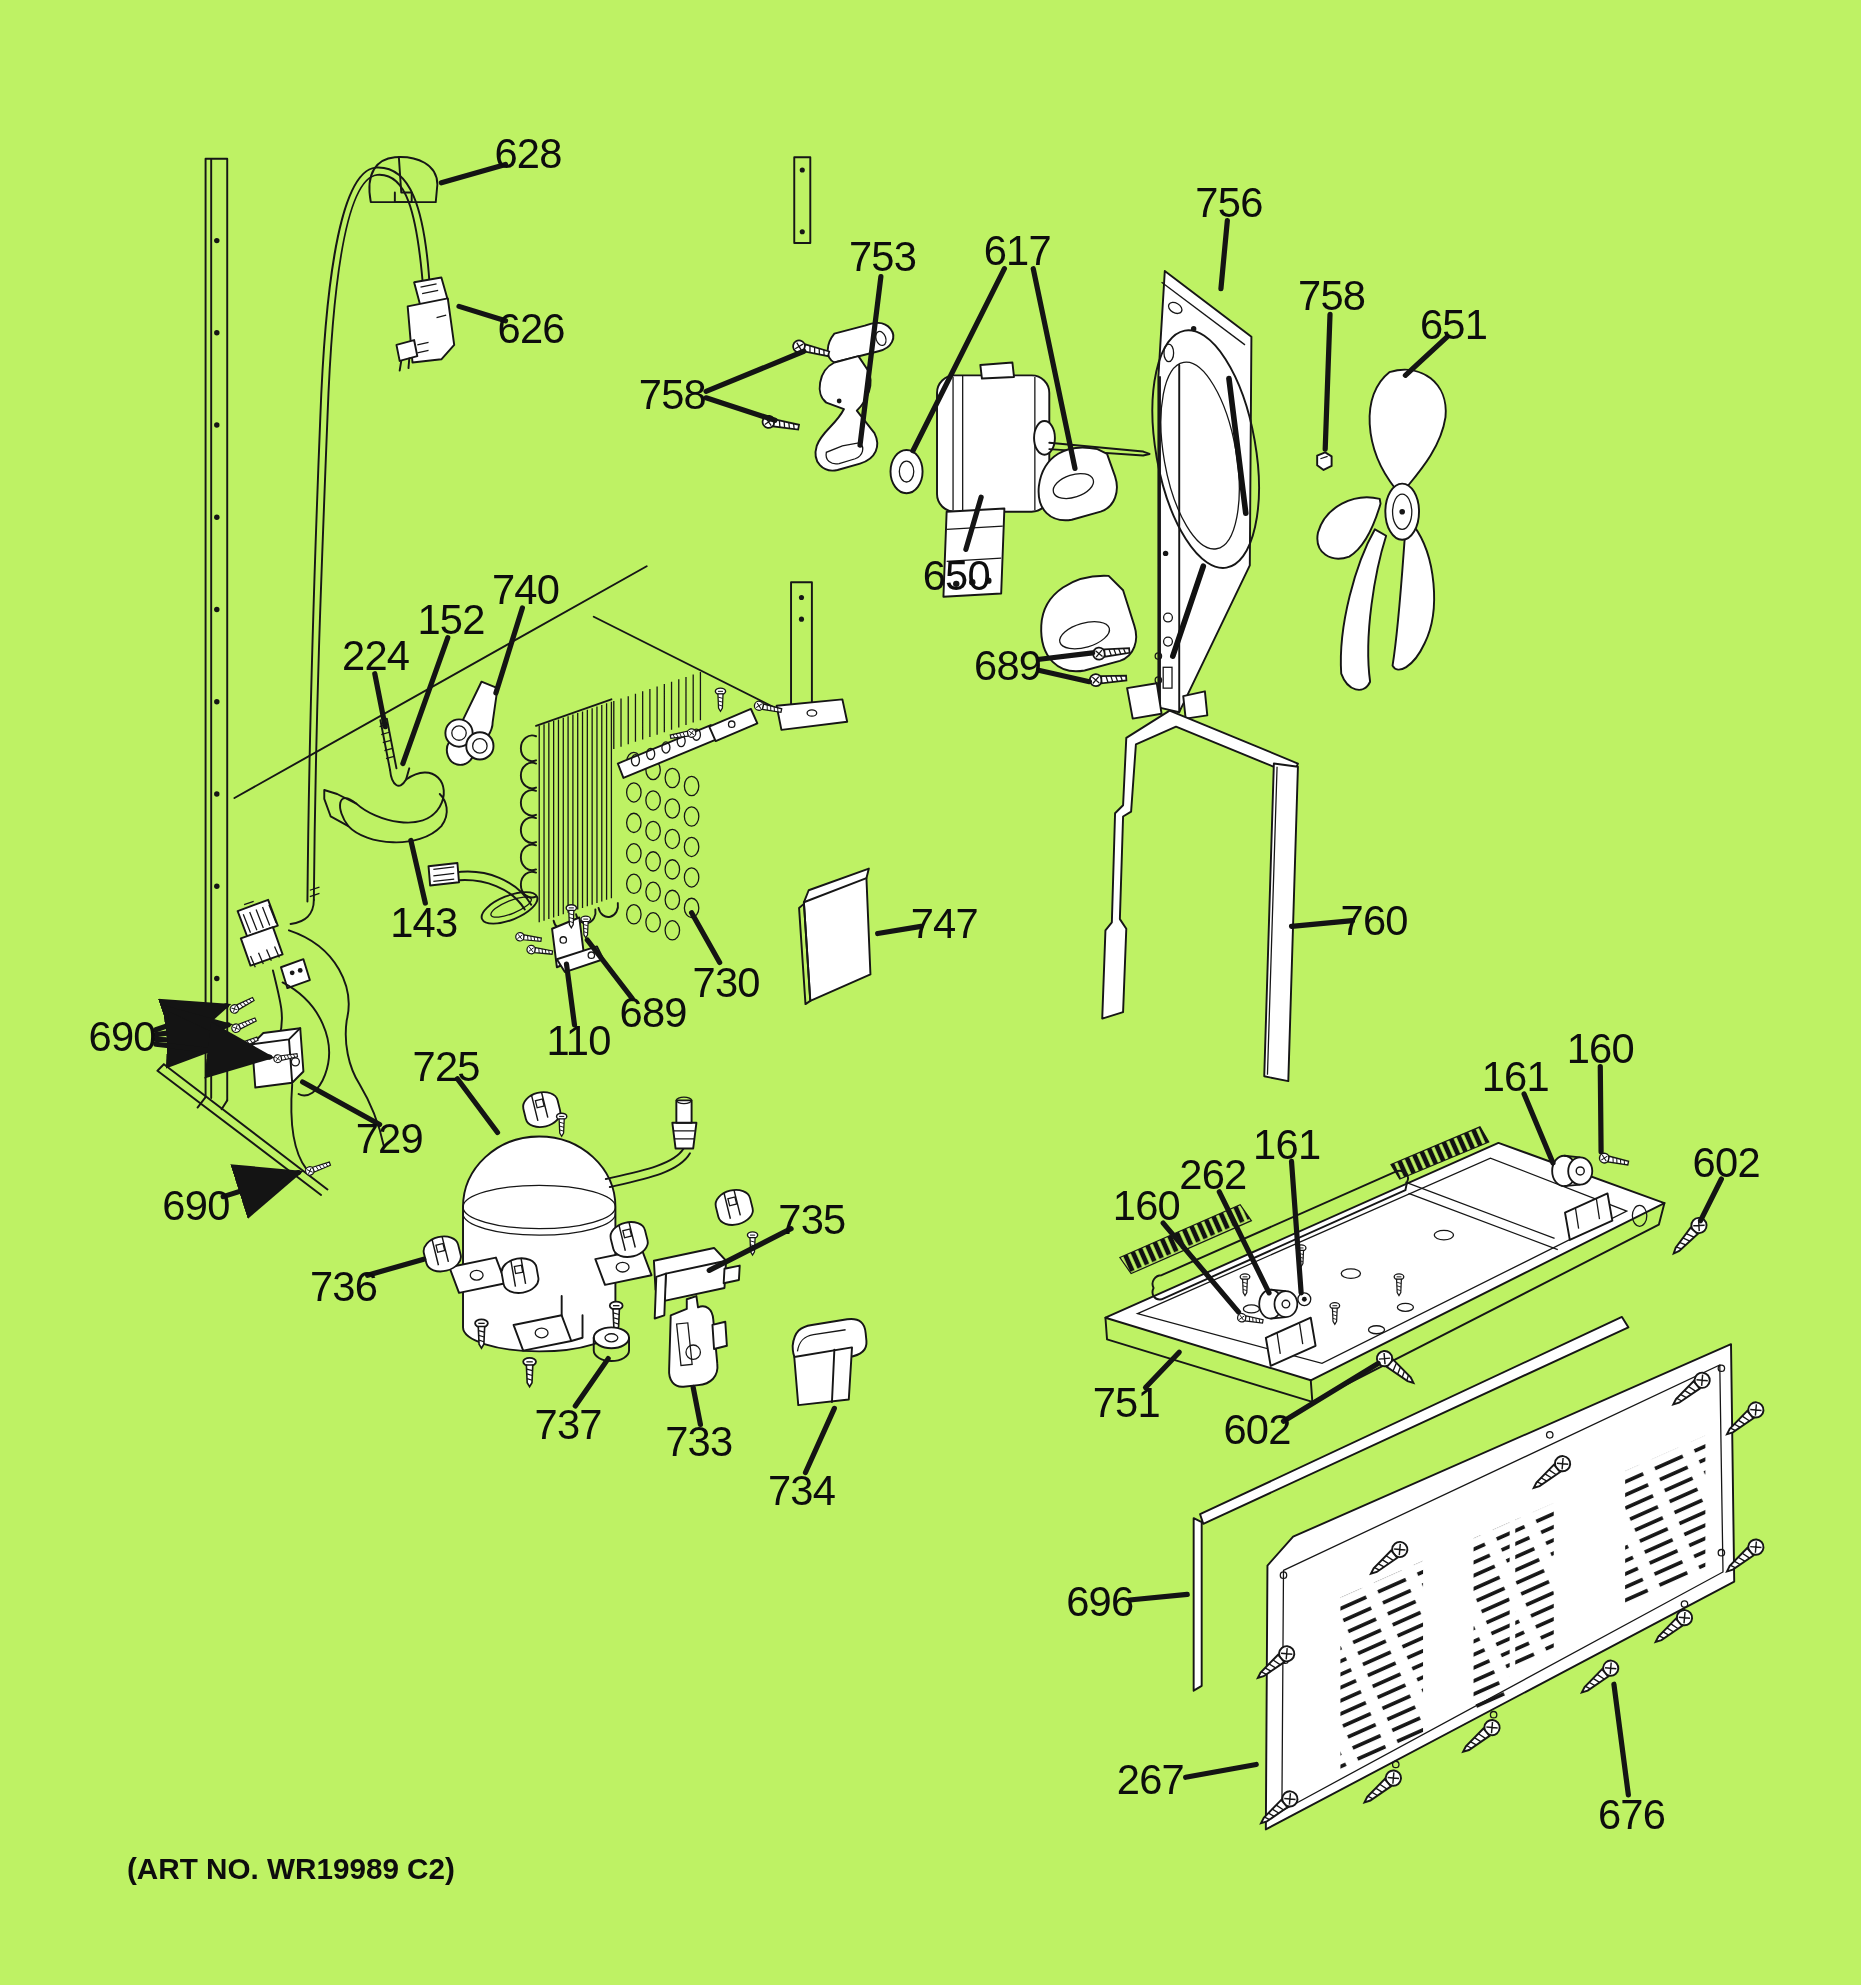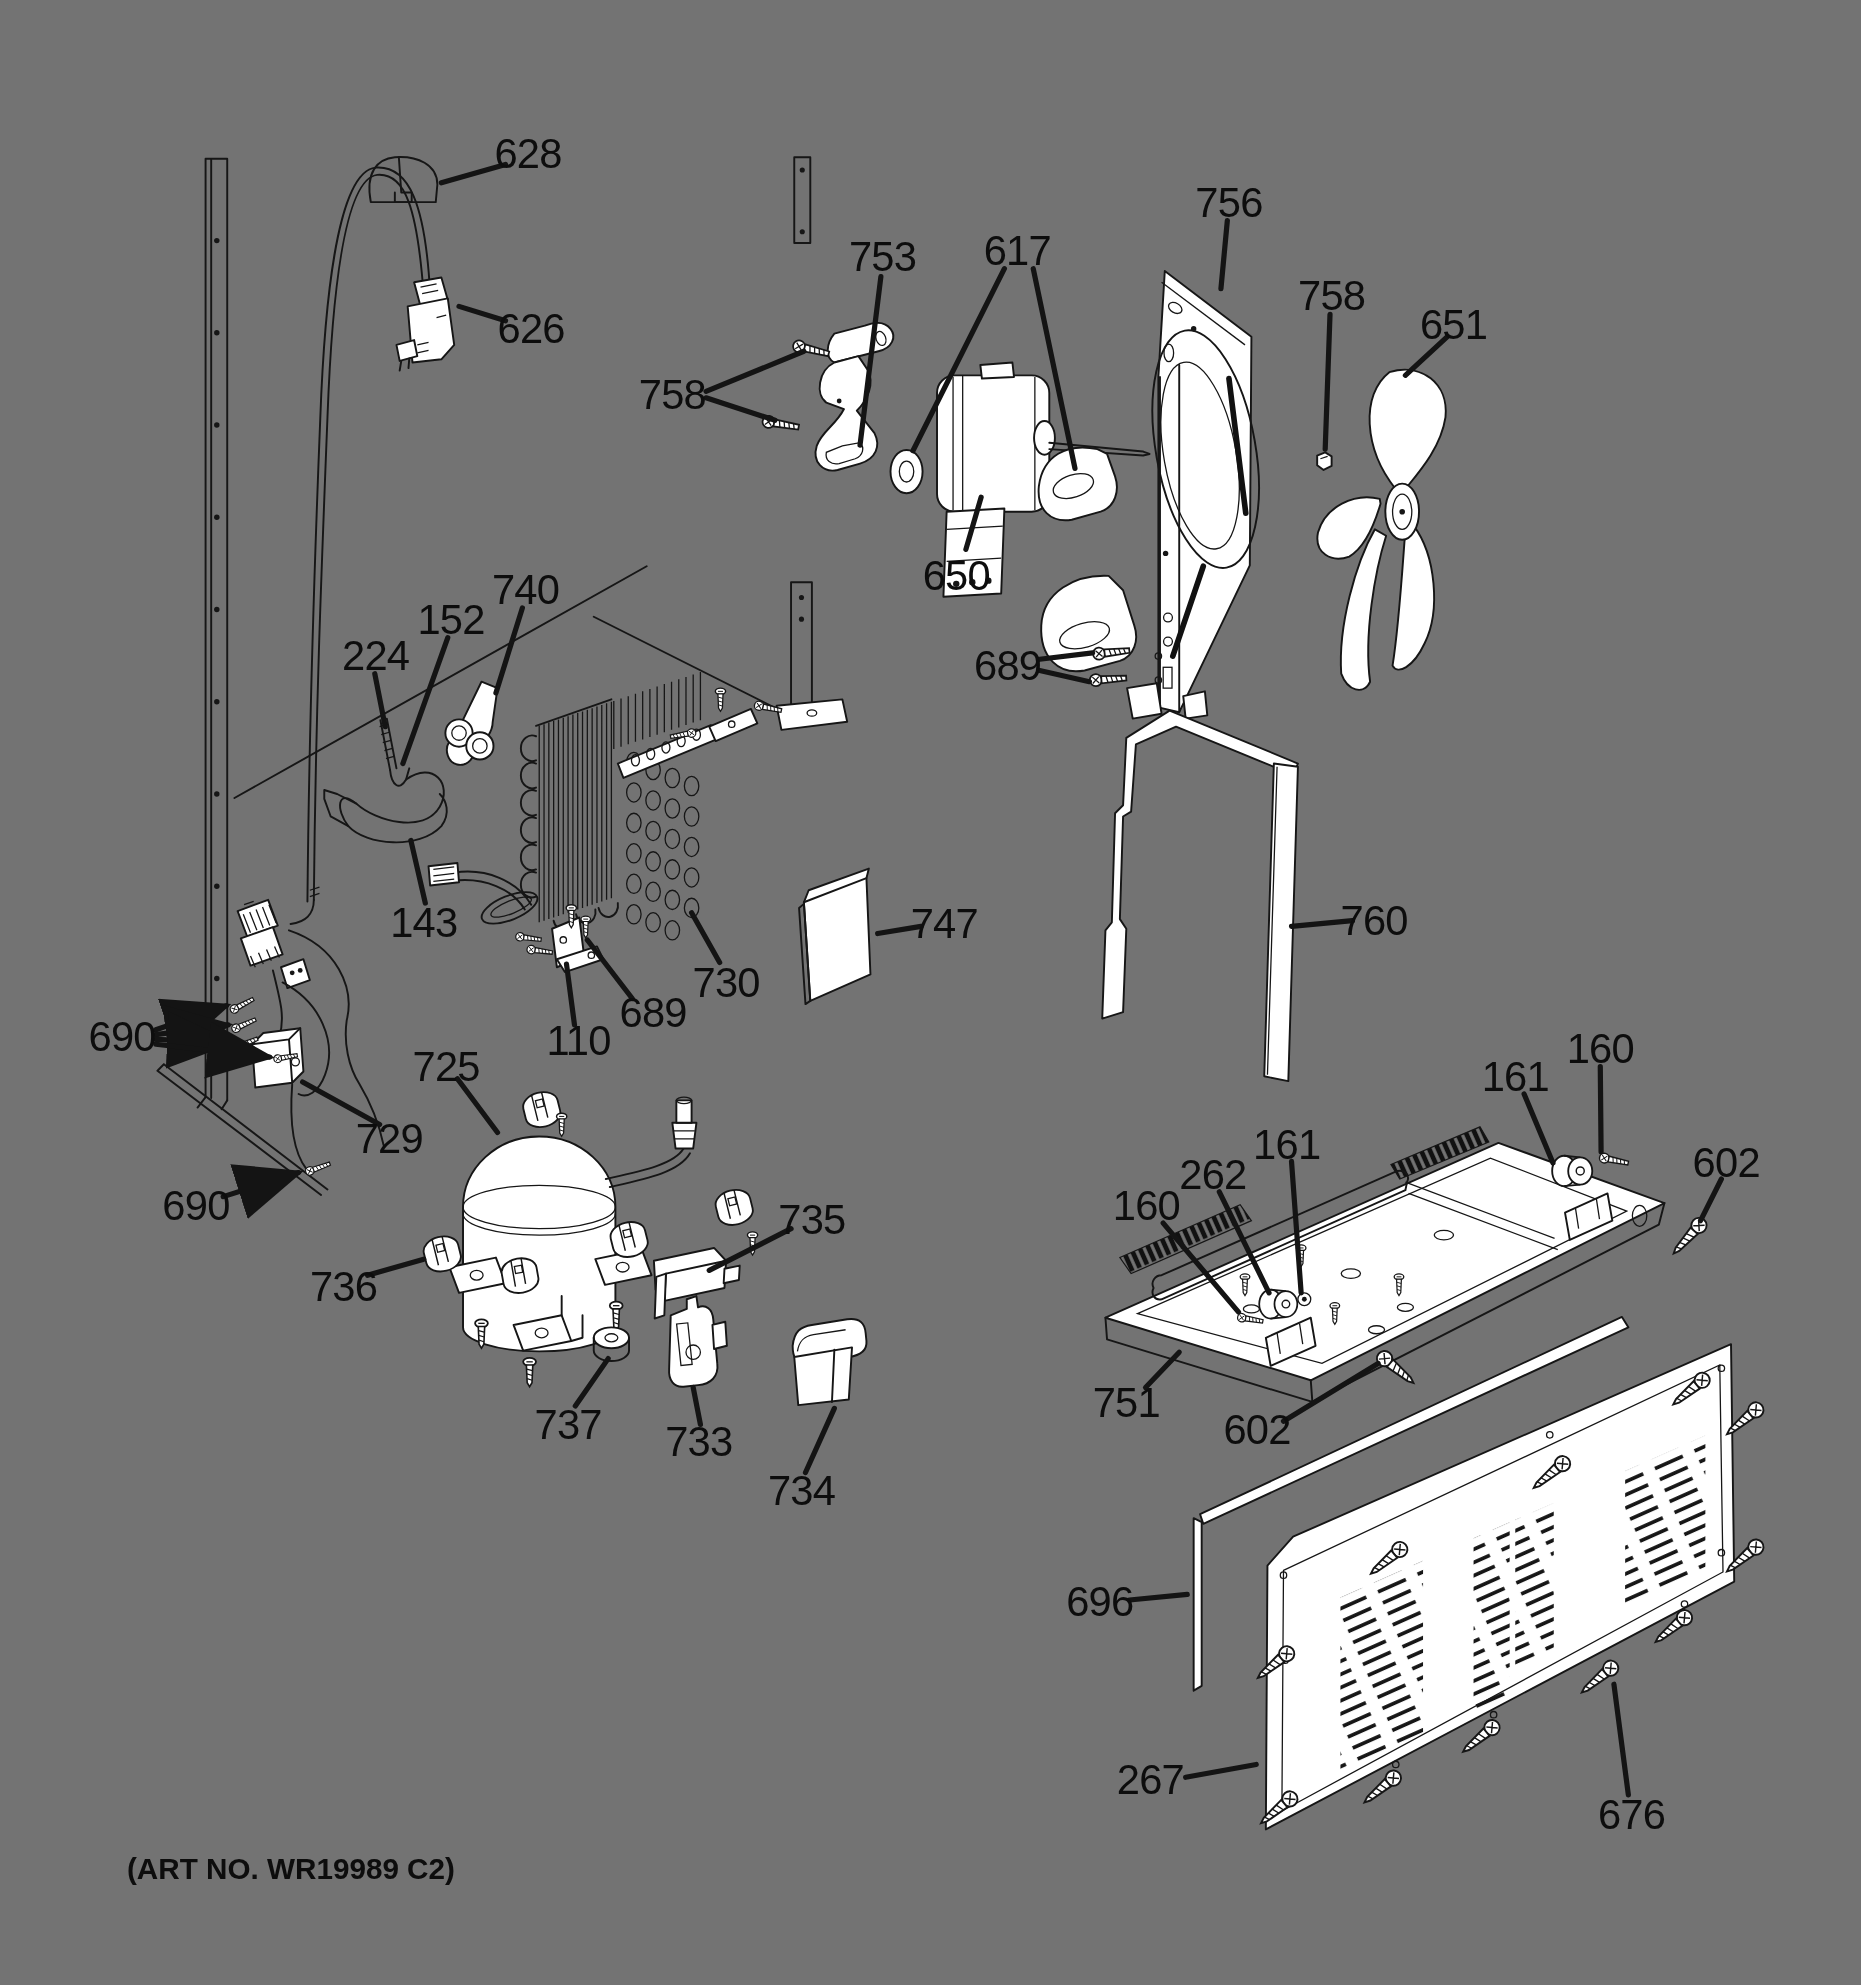--- a/index.html
+++ b/index.html
@@ -1,16 +1,16 @@
 <!DOCTYPE html>
 <html style="font-size:13px"><head>
 <meta charset="utf-8">
 <style>
   html,body{margin:0;padding:0;background:#ffffff;}
-  .stage{position:relative;width:1862px;height:1985px;background:#737373;overflow:hidden;}
+  .stage{position:relative;width:1862px;height:1985px;background:#bef264;overflow:hidden;}
   svg{position:absolute;left:0;top:0;}
   .ln{fill:none;stroke:#161616;stroke-width:2.4;stroke-linecap:round;stroke-linejoin:round;}
   .thin{fill:none;stroke:#161616;stroke-width:1.6;}
   .fw{fill:#ffffff;stroke:#161616;stroke-width:2.4;stroke-linejoin:round;}
   .leader{fill:none;stroke:#141414;stroke-width:6.5;stroke-linecap:round;}
   .plabel{font-family:"Liberation Sans","DejaVu Sans",sans-serif;font-size:52px;fill:#0d0d0d;text-anchor:middle;letter-spacing:-1px;}
   .artnote{font-family:"Liberation Sans","DejaVu Sans",sans-serif;font-size:37px;font-weight:bold;fill:#0d0d0d;}
   .accent{stroke:#111;stroke-width:7;fill:none;stroke-linecap:round;}
 </style>
 </head>

